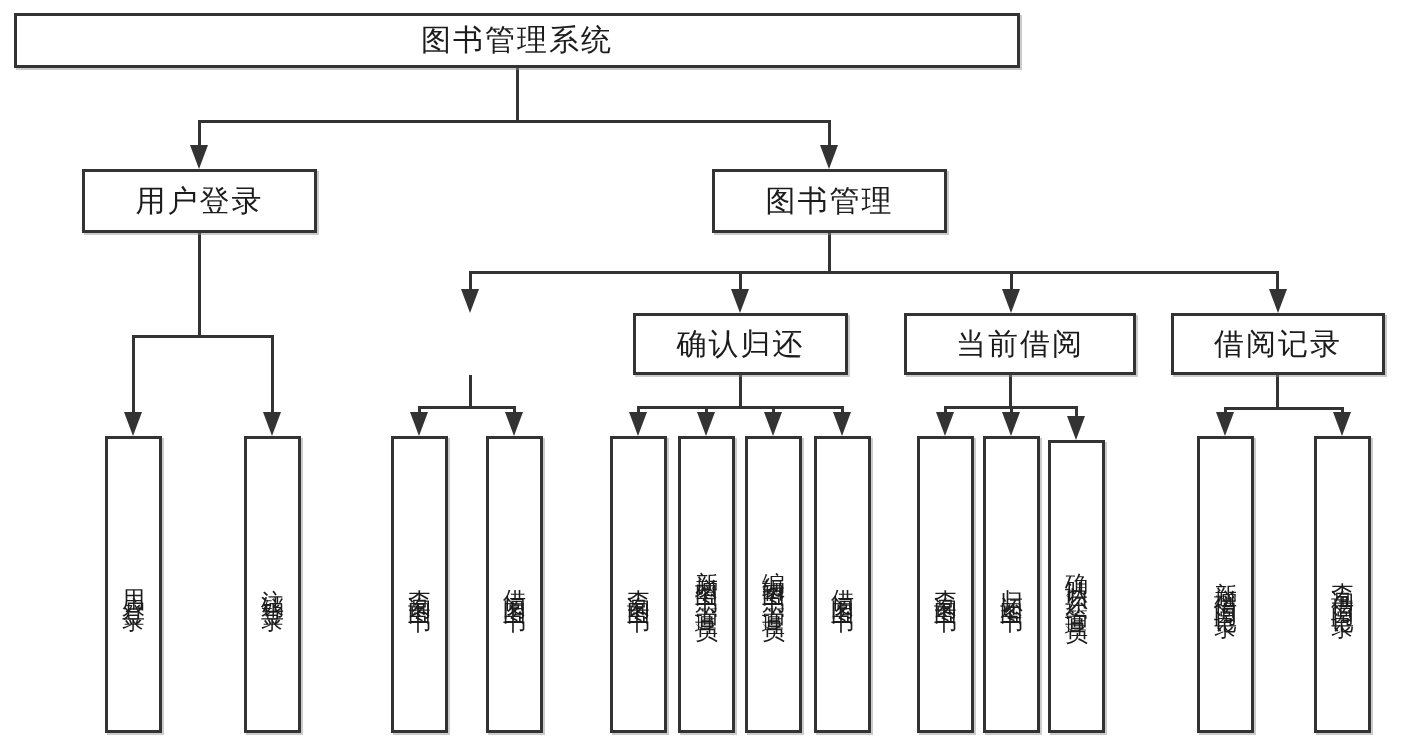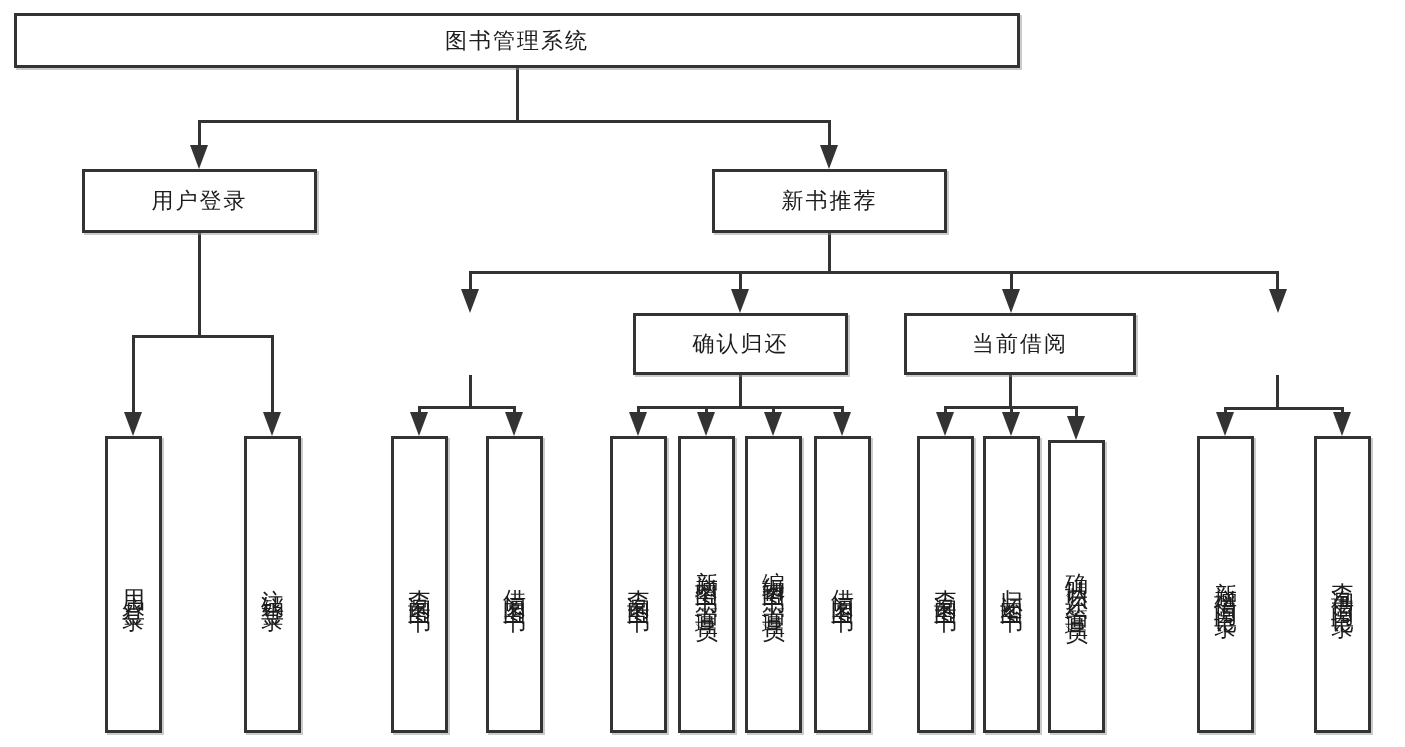--- a/index.html
+++ b/index.html
@@ -17,21 +17,21 @@
     position: absolute;
     background: #ffffff;
     border: 3px solid #333333;
     box-shadow: 2px 2px 0 rgba(140,140,140,0.45);
     display: flex;
     align-items: center;
     justify-content: center;
     z-index: 2;
   }
   .hlabel {
-    font-size: 22px;
+    font-size: 30px;
     letter-spacing: 2px;
     color: #1c1c1c;
     white-space: nowrap;
   }
   .vtext {
     writing-mode: vertical-rl;
     text-orientation: mixed;
     font-size: 23px;
     letter-spacing: 7px;
     color: #1c1c1c;
@@ -78,21 +78,21 @@
   <div class="hline" style="left:198px; top:120px; width:633px;"></div>
   <div class="vline" style="left:198px; top:120px; height:27px;"></div>
   <div class="arrow" style="left:190px; top:145px;"></div>
   <div class="vline" style="left:828px; top:120px; height:27px;"></div>
   <div class="arrow" style="left:820px; top:145px;"></div>
 
   <div class="node" style="left:82px; top:169px; width:235px; height:64px;">
     <span class="hlabel">用户登录</span>
   </div>
   <div class="node" style="left:712px; top:169px; width:235px; height:64px;">
-    <span class="hlabel">新书推荐</span>
+    <span class="hlabel">图书管理</span>
   </div>
 
   <div class="vline" style="left:198px; top:233px; height:102px;"></div>
   <div class="hline" style="left:132px; top:335px; width:142px;"></div>
   <div class="vline" style="left:132px; top:335px; height:79px;"></div>
   <div class="arrow" style="left:124px; top:412px;"></div>
   <div class="vline" style="left:271px; top:335px; height:79px;"></div>
   <div class="arrow" style="left:263px; top:412px;"></div>
 
   <div class="vline" style="left:828px; top:233px; height:38px;"></div>
@@ -105,20 +105,23 @@
   <div class="arrow" style="left:1002px; top:289px;"></div>
   <div class="vline" style="left:1276px; top:271px; height:20px;"></div>
   <div class="arrow" style="left:1269px; top:289px;"></div>
 
   <div class="node" style="left:633px; top:313px; width:215px; height:62px;">
     <span class="hlabel">确认归还</span>
   </div>
   <div class="node" style="left:904px; top:313px; width:232px; height:62px;">
     <span class="hlabel">当前借阅</span>
   </div>
+  <div class="node" style="left:1171px; top:313px; width:214px; height:62px;">
+    <span class="hlabel">借阅记录</span>
+  </div>
 
   <div class="vline" style="left:469px; top:375px; height:31px;"></div>
   <div class="hline" style="left:418px; top:406px; width:97px;"></div>
   <div class="vline" style="left:418px; top:406px; height:8px;"></div>
   <div class="arrow" style="left:410px; top:412px;"></div>
   <div class="vline" style="left:513px; top:406px; height:8px;"></div>
   <div class="arrow" style="left:505px; top:412px;"></div>
 
   <div class="vline" style="left:739px; top:375px; height:31px;"></div>
   <div class="hline" style="left:637px; top:406px; width:207px;"></div>

